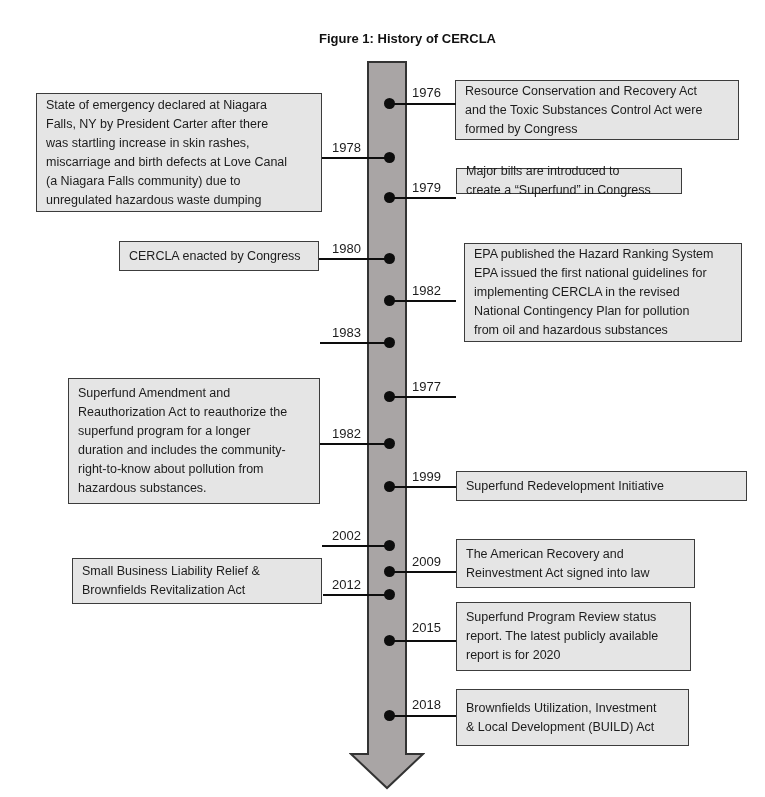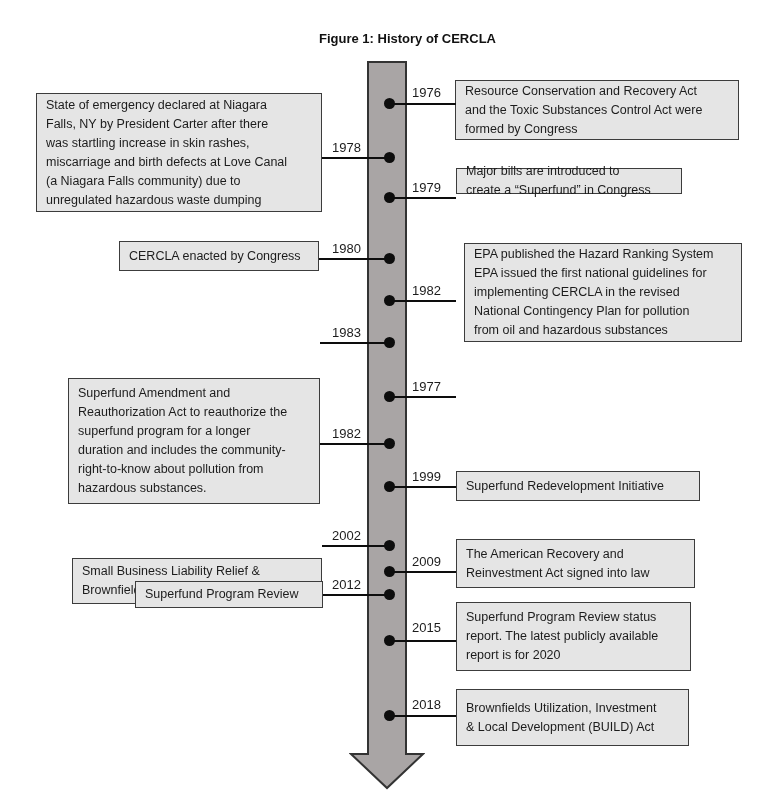--- a/index.html
+++ b/index.html
@@ -105,21 +105,21 @@
 Reauthorization Act to reauthorize the
 superfund program for a longer
 duration and includes the community-
 right-to-know about pollution from
 hazardous substances.</span>
   </div>
 
   <div class="line" style="left:389px;top:486px;width:67px;"></div>
   <div class="dot" style="left:384px;top:481px;"></div>
   <div class="year r" style="left:412px;top:469px;">1999</div>
-  <div class="box" style="left:456px;top:471px;width:244px;height:30px;">
+  <div class="box" style="left:456px;top:471px;width:291px;height:30px;">
     <span>Superfund Redevelopment Initiative</span>
   </div>
 
   <div class="line" style="left:322px;top:545px;width:67px;"></div>
   <div class="dot" style="left:384px;top:540px;"></div>
   <div class="year l" style="left:317px;top:528px;">2002</div>
   <div class="box" style="left:72px;top:524px;width:250px;height:46px;margin-top:34px;">
     <span>Small Business Liability Relief &amp;
 Brownfields Revitalization Act</span>
   </div>
@@ -128,23 +128,20 @@
   <div class="dot" style="left:384px;top:566px;"></div>
   <div class="year r" style="left:412px;top:554px;">2009</div>
   <div class="box" style="left:456px;top:539px;width:239px;height:49px;">
     <span>The American Recovery and
 Reinvestment Act signed into law</span>
   </div>
 
   <div class="line" style="left:323px;top:594px;width:66px;"></div>
   <div class="dot" style="left:384px;top:589px;"></div>
   <div class="year l" style="left:317px;top:577px;">2012</div>
-  <div class="box" style="left:135px;top:581px;width:188px;height:27px;">
-    <span>Superfund Program Review</span>
-  </div>
 
   <div class="line" style="left:389px;top:640px;width:67px;"></div>
   <div class="dot" style="left:384px;top:635px;"></div>
   <div class="year r" style="left:412px;top:620px;">2015</div>
   <div class="box" style="left:456px;top:602px;width:235px;height:69px;">
     <span>Superfund Program Review status
 report.  The latest publicly available
 report is for 2020</span>
   </div>
 

